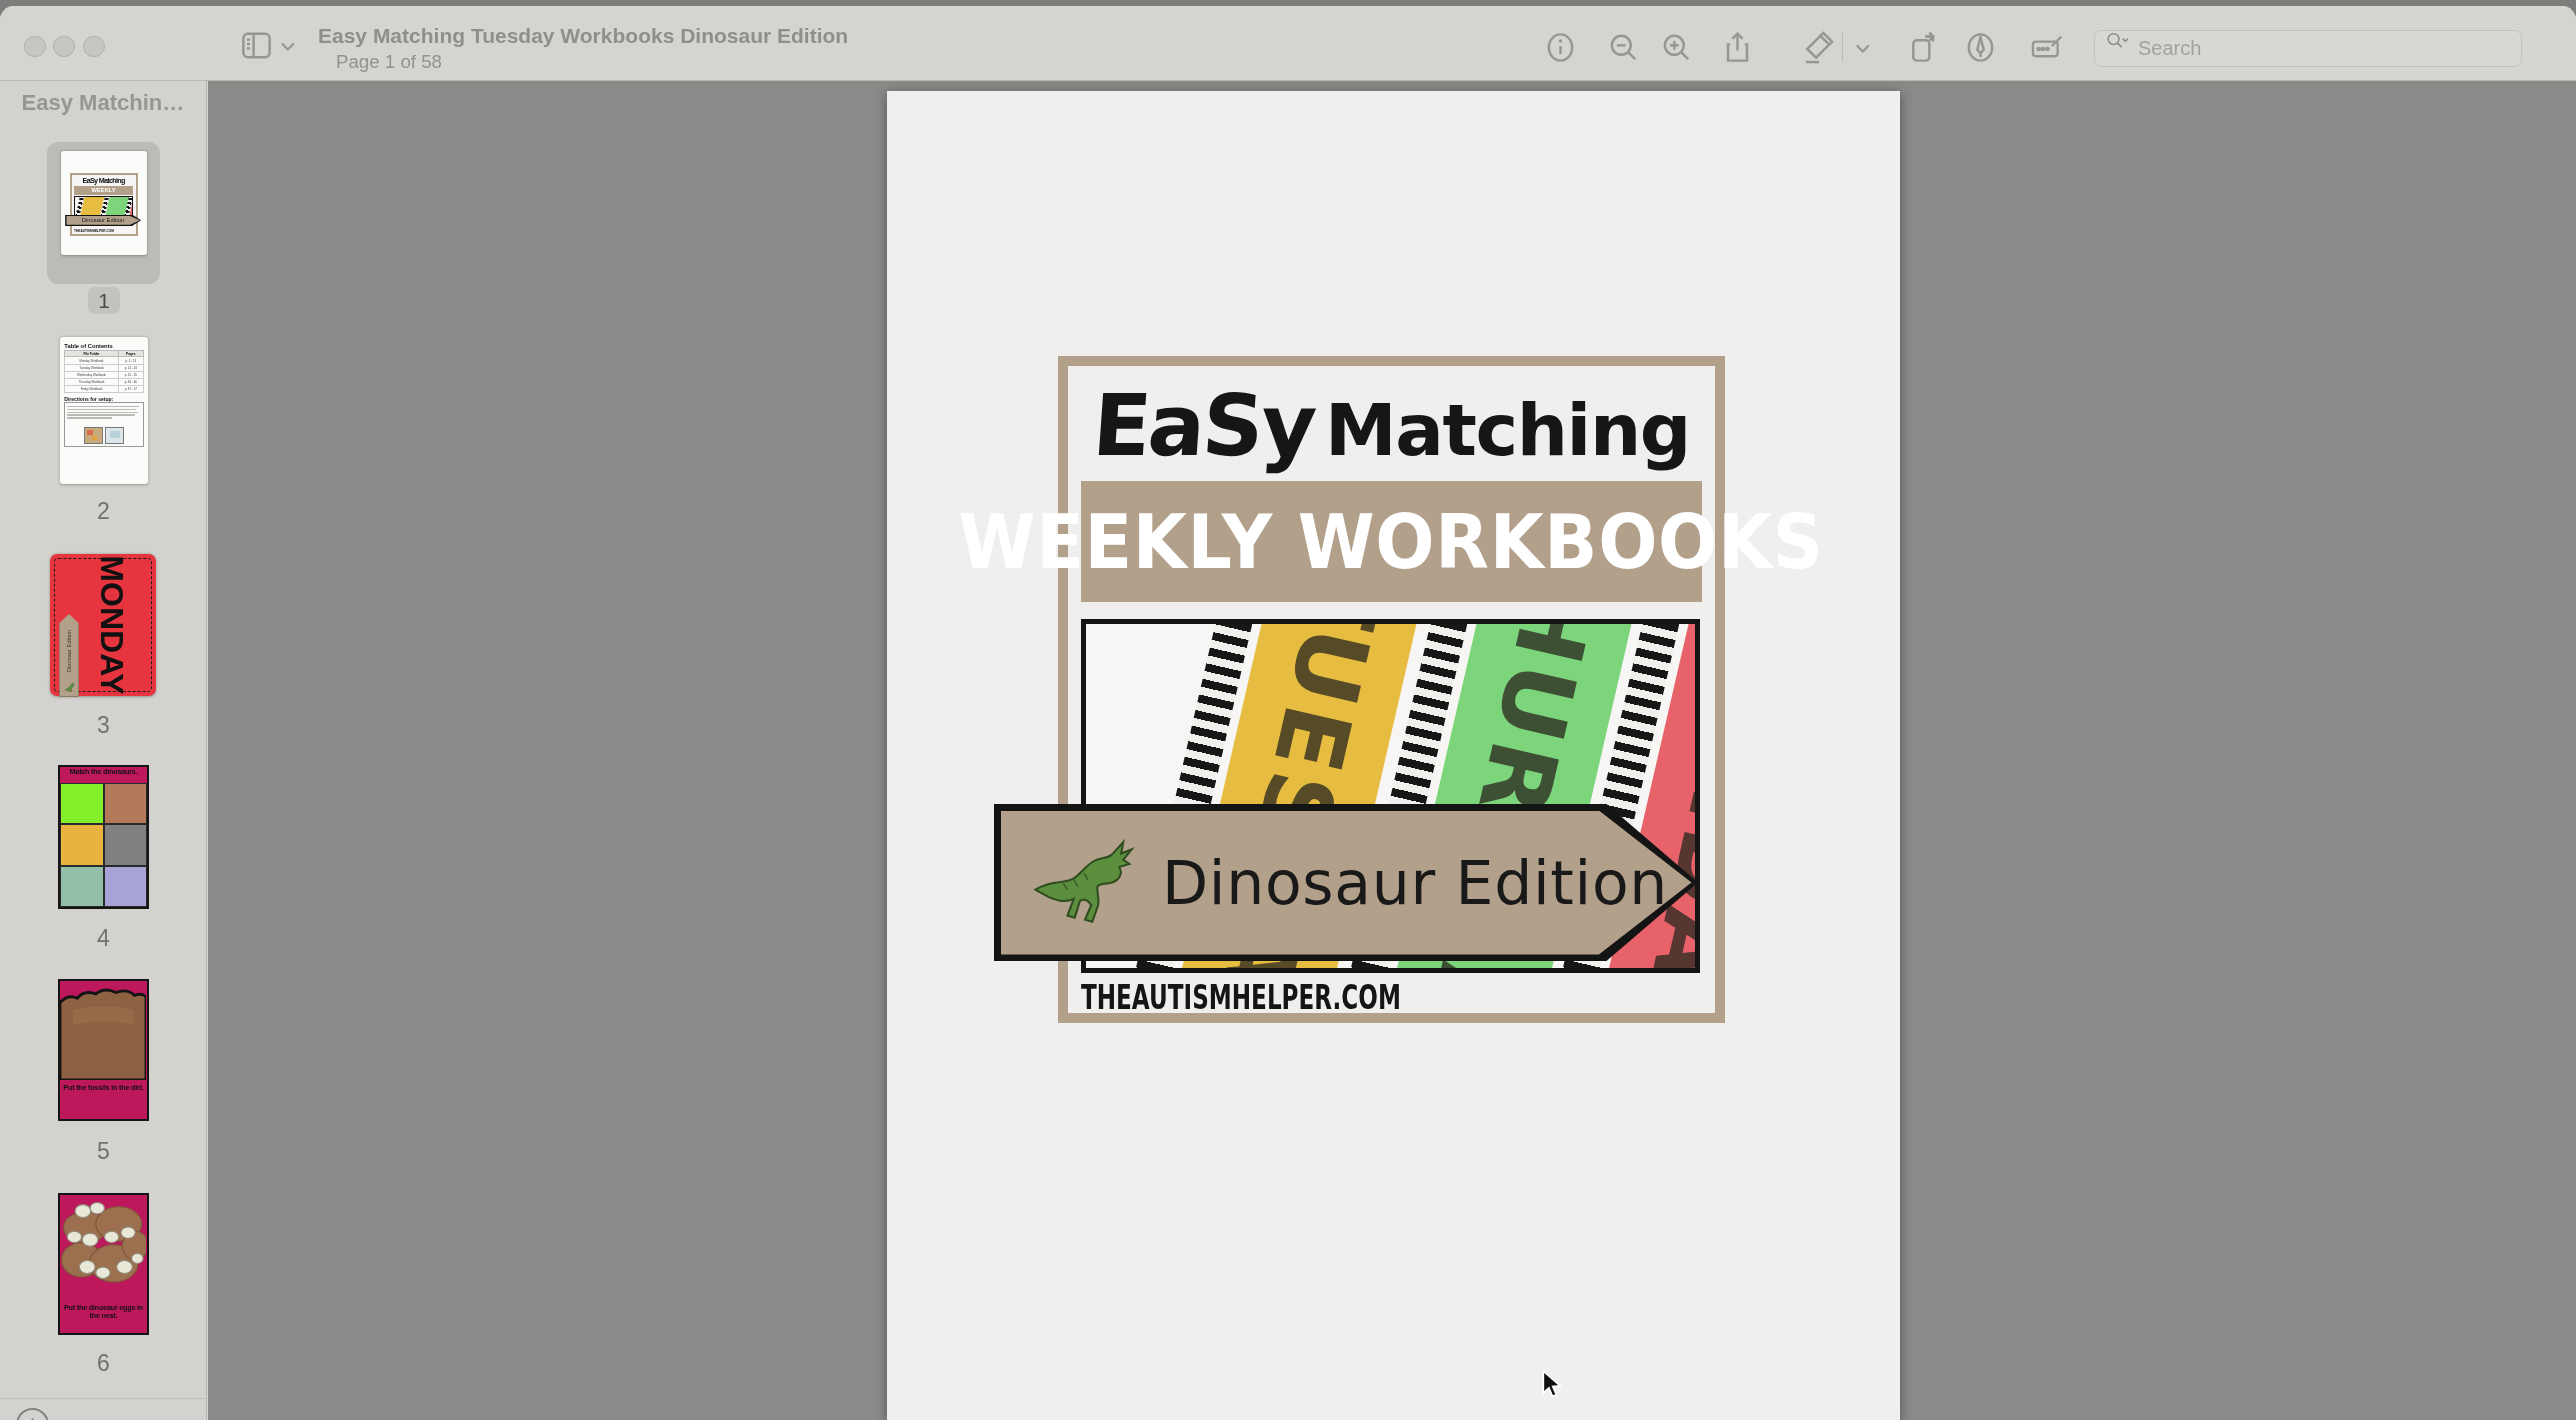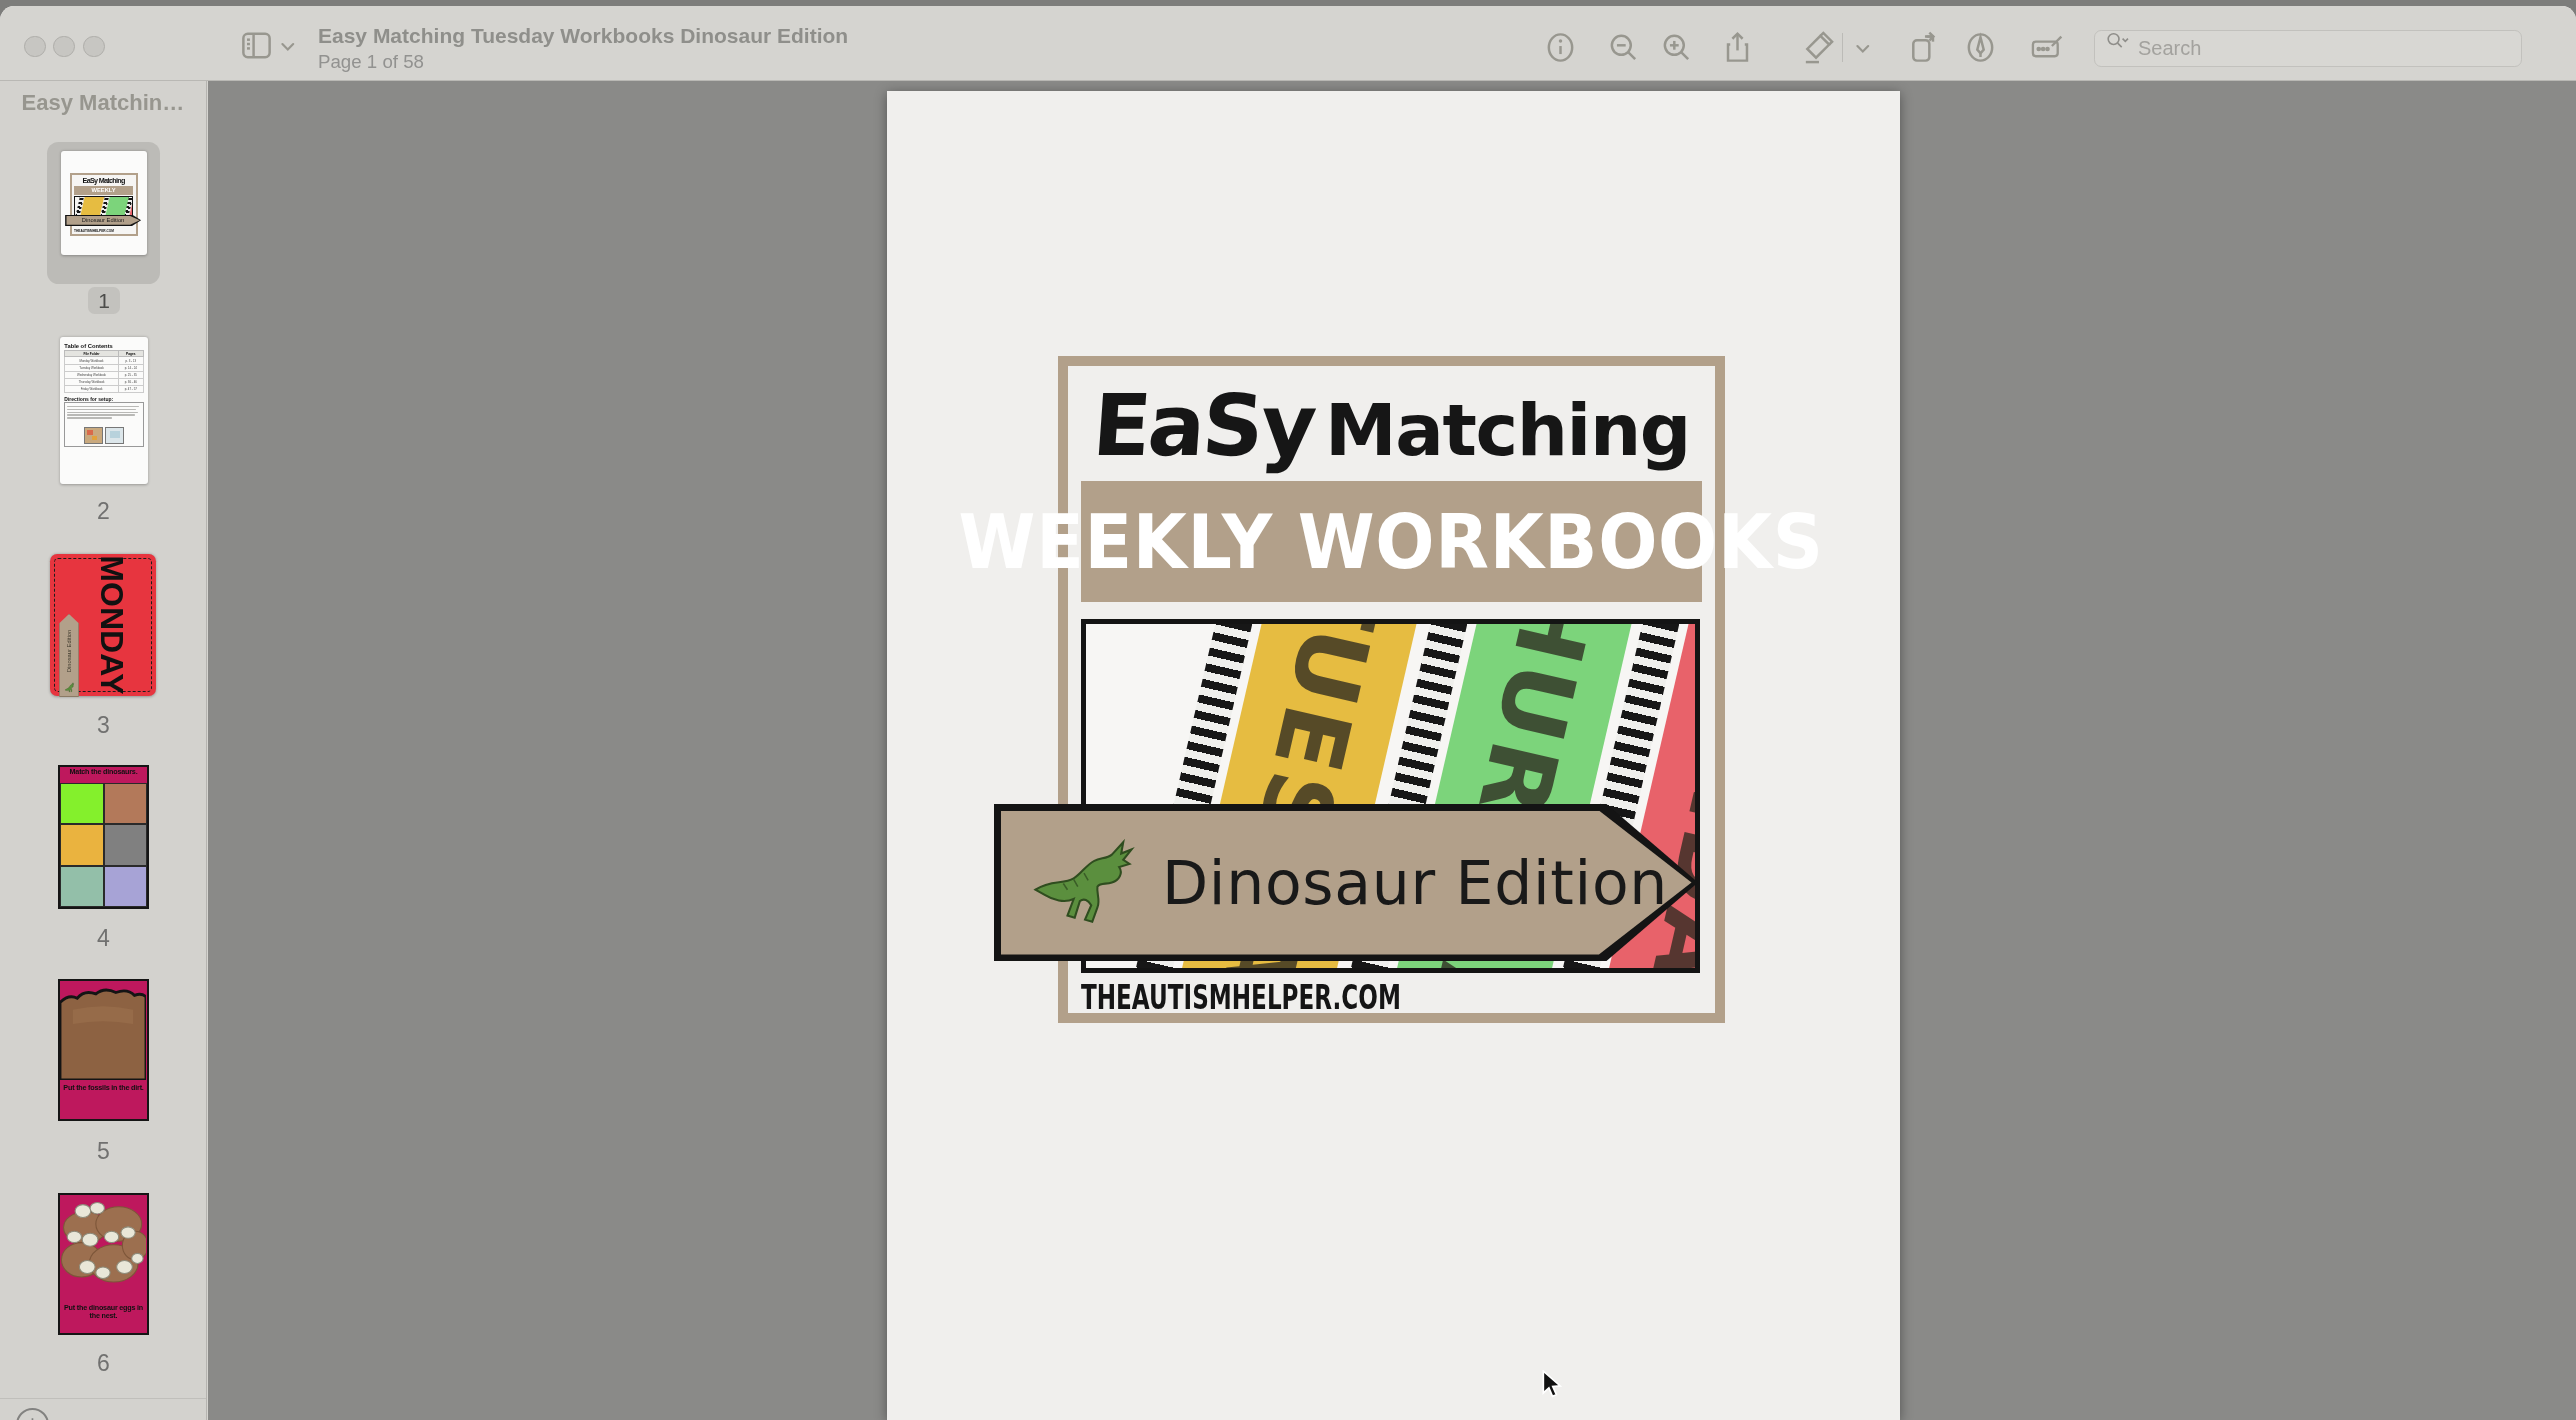--- a/index.html
+++ b/index.html
@@ -16,21 +16,21 @@
     font-family:"Liberation Sans",sans-serif;}
 
   
   .window-bg{position:absolute;left:0;top:5.8px;right:0;bottom:0;background:var(--toolbar-bg);
     border-radius:14.4px 14.4px 0 0;box-shadow:inset 0 0.7px 0 rgba(255,255,255,.55);}
   .toolbar{position:absolute;left:0;top:5.8px;width:2576px;height:75px;
     border-radius:14.4px 14.4px 0 0;border-bottom:0.7px solid #b9b8b4;background:var(--toolbar-bg);}
   .traffic{position:absolute;top:30px;width:21.6px;height:21.6px;border-radius:50%;
     background:#c7c6c2;border:0.7px solid #aeada9;}
   .win-title{position:absolute;left:318px;top:18.7px;font-size:21px;font-weight:700;color:#8f8f8b;}
-  .win-sub{position:absolute;left:318px;top:45px;font-size:18.7px;color:#929290;}
+  .win-sub{position:absolute;left:336px;top:45px;font-size:18.7px;color:#929290;}
   .tb-icon{position:absolute;top:24px;width:35px;height:35px;color:#98978f;}
   .tb-icon svg{width:100%;height:100%;}
   .v-div{position:absolute;top:27px;width:0.7px;height:29px;background:#bcbbb7;}
   .search-box{position:absolute;left:2094px;top:24px;width:428px;height:37px;border-radius:7.2px;
     border:1.4px solid #c2c1bd;background:#d8d7d3;display:flex;padding:0 10px;}
   .search-box svg{width:24.4px;height:21.6px;color:#8f8e8a;flex:0 0 auto;}
   .search-input{border:none;outline:none;background:transparent;font-size:20px;color:#5a5a58;
     margin-left:8.6px;width:100%;font-family:"Liberation Sans",sans-serif;}
   .search-input::placeholder{color:#a3a29e;}
 

